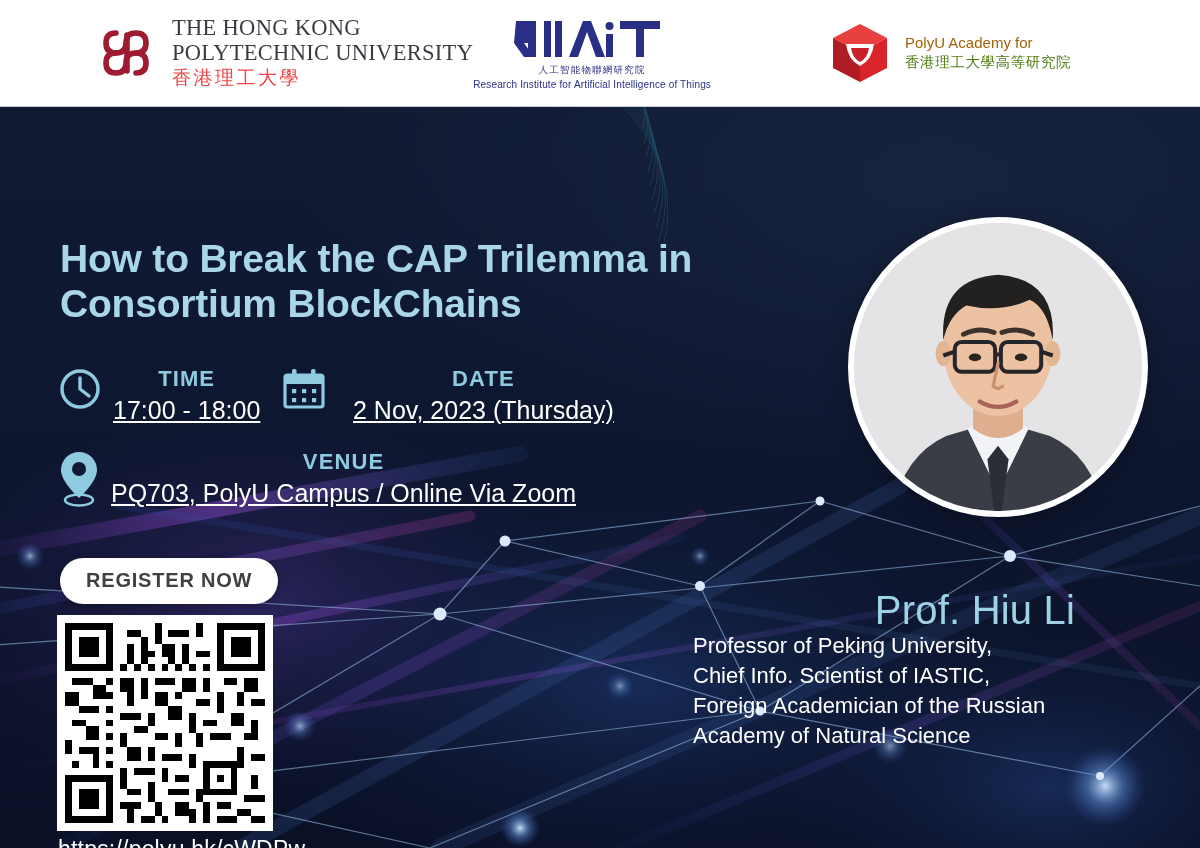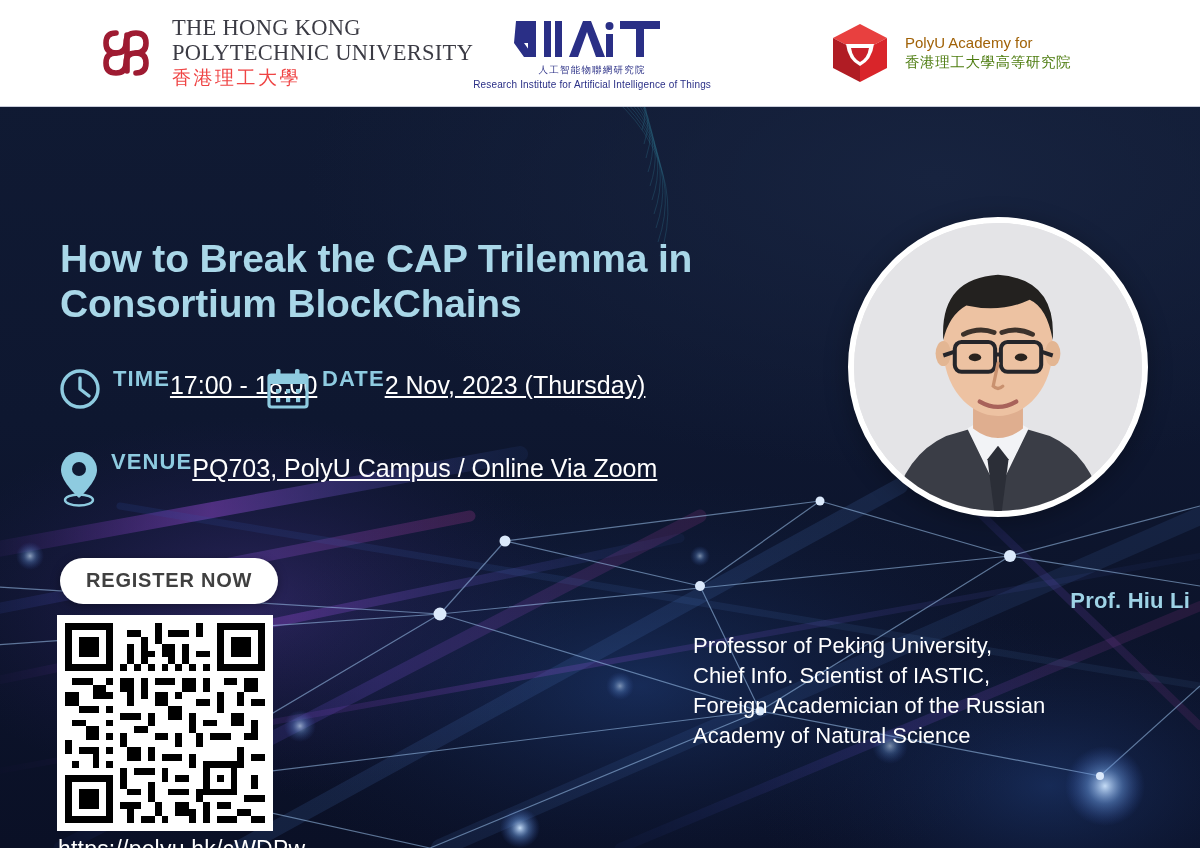--- a/index.html
+++ b/index.html
@@ -74,25 +74,25 @@
   .title {
     position:absolute; left:60px; top:150px; width:640px; z-index:20;
     color:#a9d7e8; font-size:39px; font-weight:bold;
     line-height:1.16; letter-spacing:-.2px;
   }
 
   .info-row {
     position:absolute; z-index:20; display:flex; align-items:flex-start;
   }
   .row-time { left:58px; top:281px; }
-  .row-date { left:265px; top:281px; }
+  .row-date { left:281px; top:281px;gap:15px; }
   .row-venue { left:58px; top:364px; }
 
   .icon-box { flex:0 0 auto; margin-right:11px; }
-  .info-text { display:flex; flex-direction:row; }
+  .info-text { display:flex; flex-direction:column;align-items:center; }
   .info-label {
     color:#8ecbe0; font-size:22px; font-weight:bold;
     letter-spacing:1.1px; line-height:1.12;
   }
   .info-value {
     color:#ffffff; font-size:25px; font-weight:500;
     line-height:1.2; margin-top:3px; white-space:nowrap;text-decoration:underline;
   }
 
   .register-btn {
@@ -118,22 +118,22 @@
   .portrait {
     position:absolute; left:848px; top:131px; z-index:20;
     width:300px; height:300px; border-radius:50%;
     background:#e3e3e6; border:6px solid #ffffff;
     overflow:hidden; box-shadow:0 4px 24px rgba(0,0,0,.3);
   }
   .portrait svg { display:block; width:100%; height:100%; }
 
   .speaker-name {
     position:absolute; left:760px; top:502px; width:430px; z-index:20;
-    text-align:right; color:#9ed3e6;
-    font-size:22px; font-weight:bold; letter-spacing:.2px;
+    text-align:center; color:#9ed3e6;
+    font-size:40px; font-weight:normal; letter-spacing:.2px;
   }
   .speaker-creds {
     position:absolute; left:693px; top:545px; width:460px; z-index:20;
     color:#ffffff;
     font-size:22px; font-weight:400; line-height:1.36;
   }
   .speaker-creds div { white-space:nowrap; }
 </style>
 </head>
 <body>

